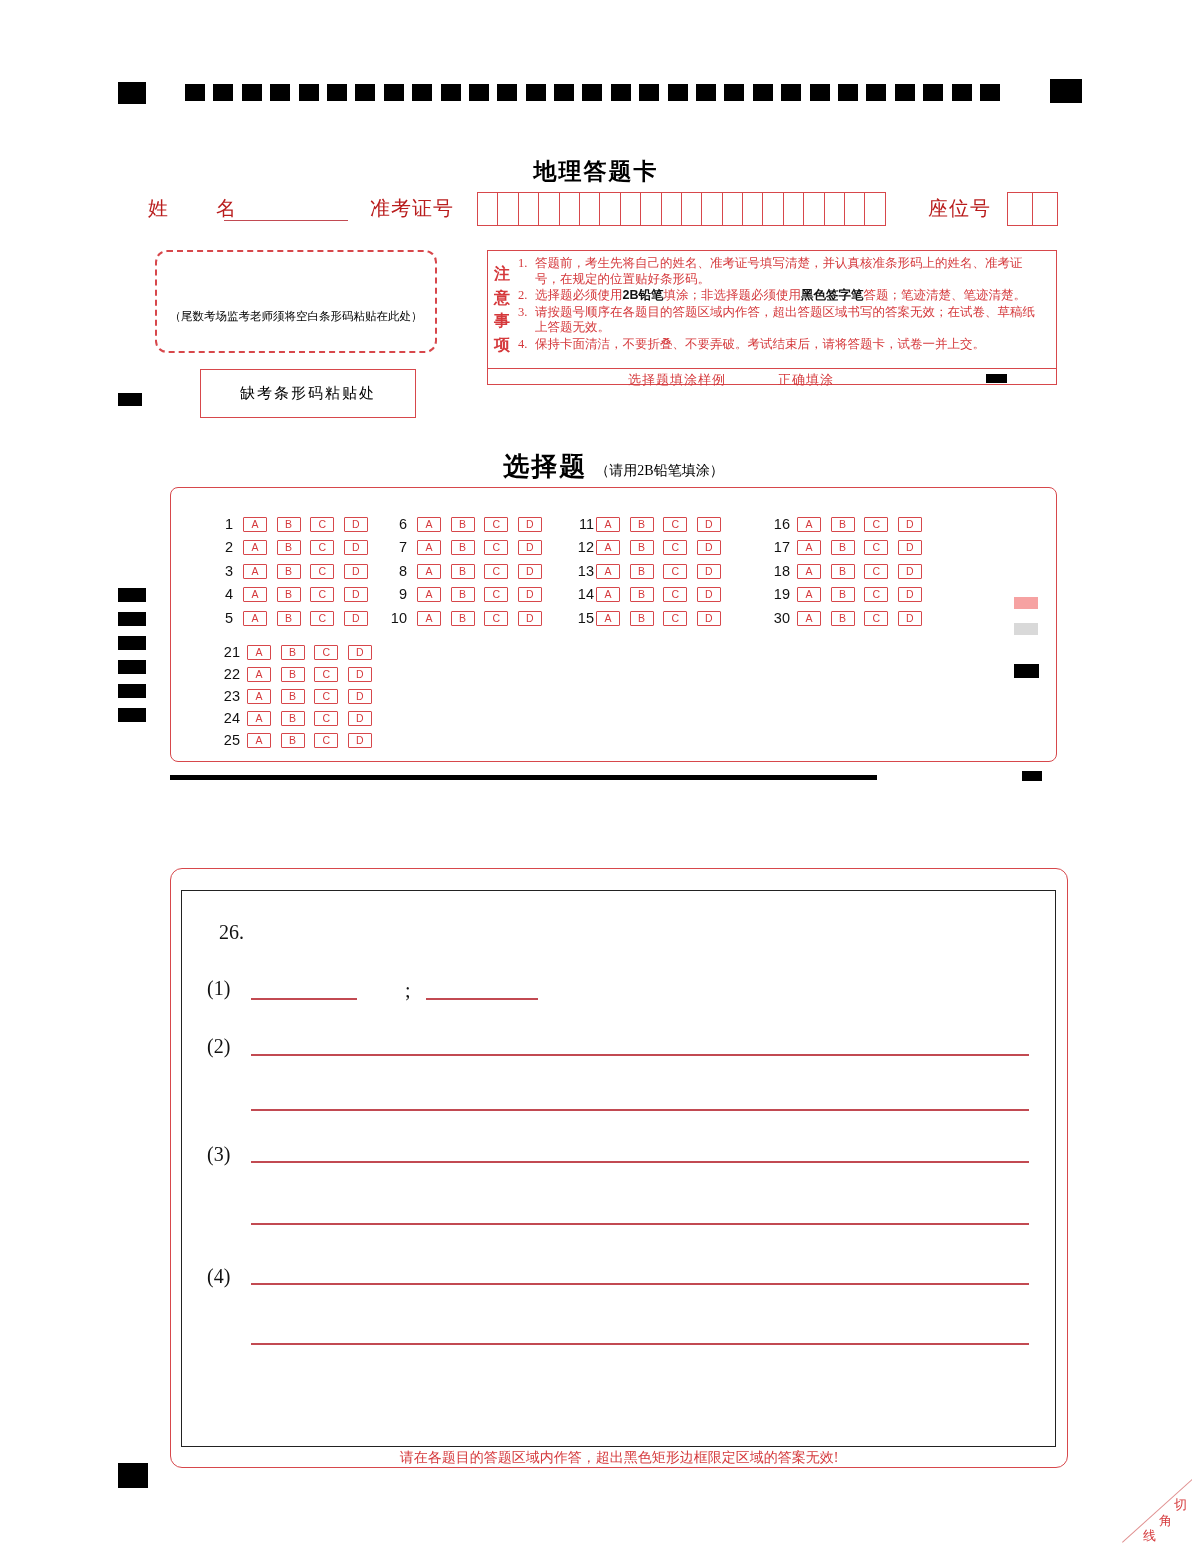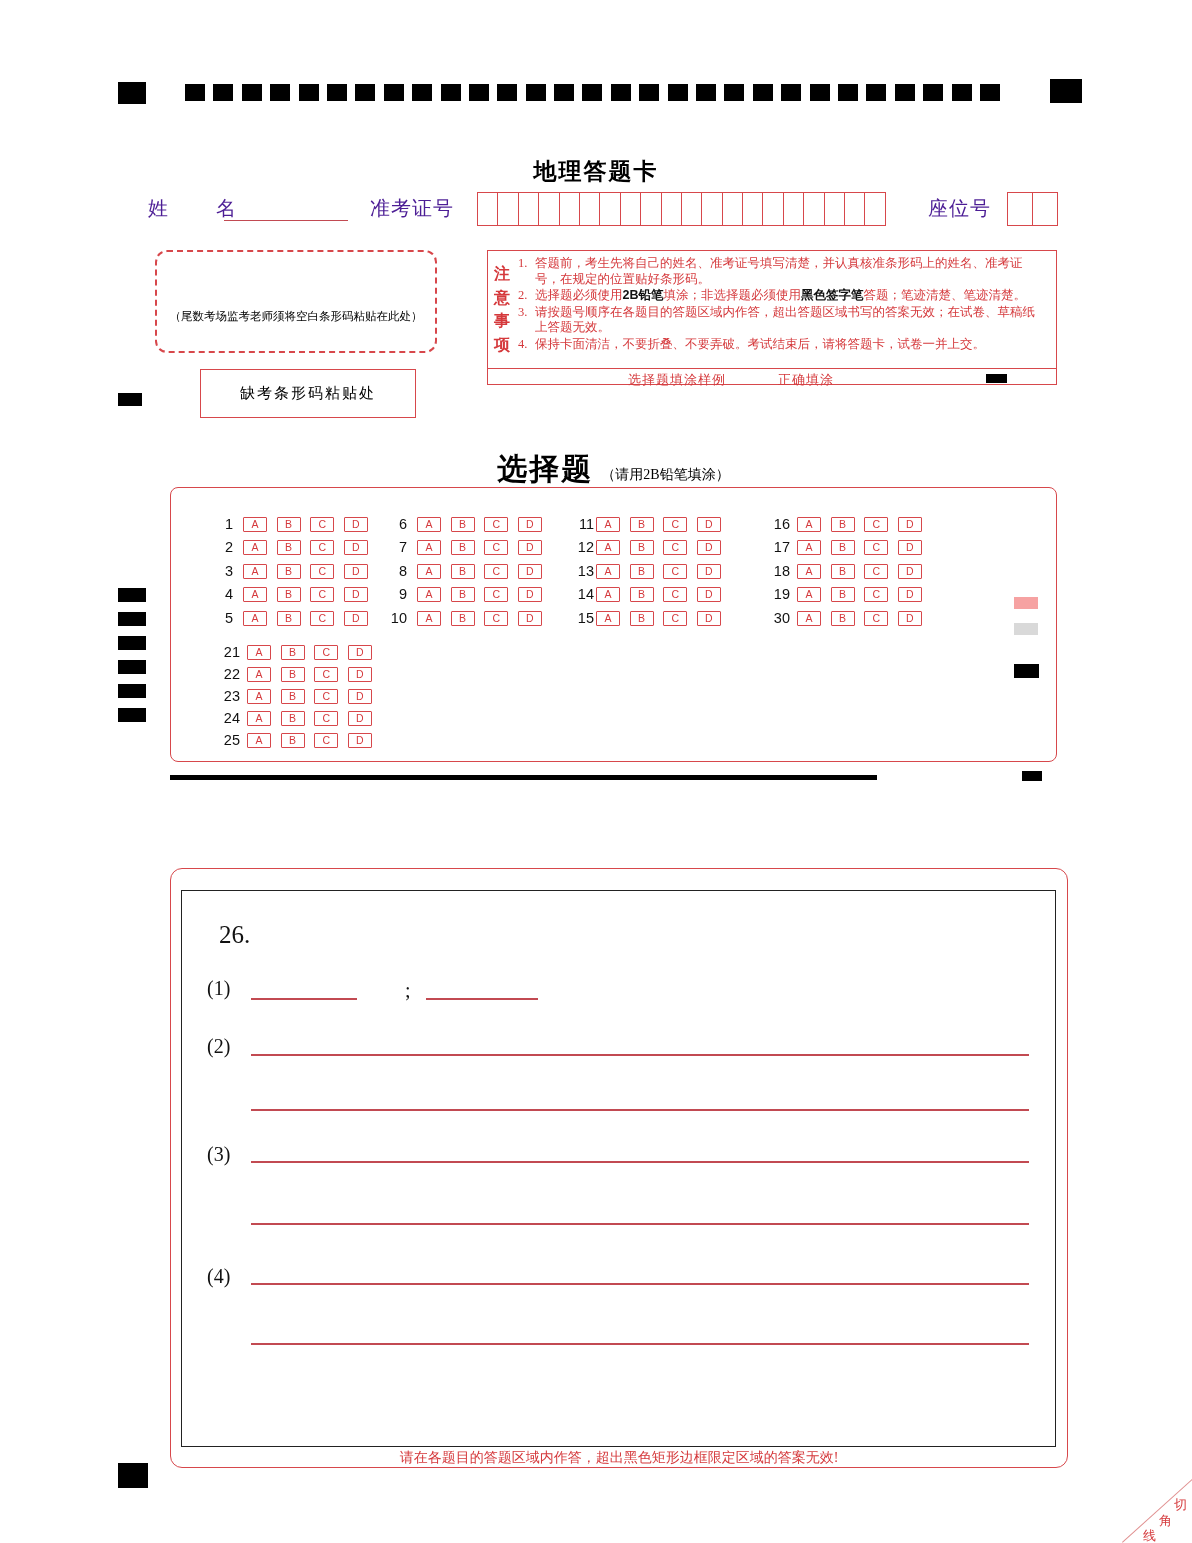--- a/index.html
+++ b/index.html
@@ -20,21 +20,21 @@
   
   .big-sq{position:absolute;background:#000;}
   .small-mark{display:inline-block;width:20px;height:17px;background:#000;margin-right:8.4px;}
   .side-mark{position:absolute;width:28px;height:14px;background:#000;}
   
   .main-title{left:0;top:112px;width:100%;text-align:center;font-family:"Liberation Sans",sans-serif;
     font-weight:bold;font-size:27px;color:var(--red-title);letter-spacing:1px;}
   .sub-title{left:0;top:156px;width:100%;text-align:center;font-family:"Liberation Sans",sans-serif;
     font-weight:bold;font-size:23px;color:#000;letter-spacing:2px;}
   
-  .fld-label{font-size:20px;color:#4c1d95;letter-spacing:1px;}
+  .fld-label{font-size:20px;color:#b91c1c;letter-spacing:1px;}
   .name-line{height:0;border-bottom:1.5px solid var(--red-line);}
   .boxrow{display:flex;}
   .exam-cell{box-sizing:border-box;width:21.4px;height:34px;border:1px solid var(--red-frame);margin-right:-1px;background:#fff;}
   .seat-cell{box-sizing:border-box;width:26px;height:34px;border:1.5px solid var(--red-frame);margin-right:-1.5px;background:#fff;}
   
   .paste-box{left:155px;top:250px;width:282px;height:103px;border:2px dashed var(--red-frame);border-radius:12px;box-sizing:border-box;}
   .paste-title{left:0;top:24px;width:100%;text-align:center;font-size:20px;color:#000;letter-spacing:9px;}
   .paste-note{left:0;top:57px;width:100%;text-align:center;font-size:11.5px;color:#000;}
   .absent-box{left:200px;top:369px;width:216px;height:49px;border:1.5px solid var(--red-frame);box-sizing:border-box;
     display:flex;align-items:center;justify-content:center;font-size:15px;color:#000;letter-spacing:2px;}
@@ -44,35 +44,35 @@
     font-weight:bold;font-size:16px;line-height:23.5px;color:var(--red-text);text-align:center;}
   .notice-items{position:absolute;left:30px;top:5px;width:528px;}
   .notice-item{position:relative;padding-left:17px;font-size:12.5px;line-height:15.6px;color:var(--red-text);margin-bottom:1px;}
   .notice-item .num{position:absolute;left:0;top:0;}
   .seg-black{color:#111;font-weight:bold;font-family:"Liberation Sans",sans-serif;}
   .notice-divider{position:absolute;left:0;top:117px;width:100%;height:0;border-top:1.5px solid var(--red-frame);}
   .sample-row-label{position:absolute;top:120px;font-size:13px;color:var(--red-text);letter-spacing:1px;}
   .sample-rect{position:absolute;left:498px;top:123px;width:21px;height:9px;background:#000;}
   
   .sec-heading{width:100%;text-align:center;color:#000;}
-  .sec-heading .big{font-family:"Liberation Sans",sans-serif;font-weight:bold;font-size:30px;letter-spacing:2px;}
+  .sec-heading .big{font-family:"Liberation Sans",sans-serif;font-weight:bold;font-size:26px;letter-spacing:2px;}
   .sec-heading .small{font-size:14px;margin-left:8px;}
   .choice-box{left:170px;top:487px;width:887px;height:275px;border:1.5px solid var(--red-frame);border-radius:8px;box-sizing:border-box;}
   .qnum{position:absolute;width:30px;text-align:right;font-family:"Liberation Sans",sans-serif;font-size:14.5px;color:#111;line-height:15px;}
   .bubble{position:absolute;box-sizing:border-box;width:24px;height:15px;border:1.5px solid var(--red-frame);border-radius:1px;
     font-family:"Liberation Sans",sans-serif;font-size:10.5px;line-height:12px;text-align:center;color:var(--red-text);background:#fff;}
   .pink-rect{left:1014px;top:597px;width:24px;height:12px;background:var(--pink-mark);}
   .gray-rect{left:1014px;top:623px;width:24px;height:12px;background:var(--gray-mark);}
   .black-rect-r{left:1014px;top:664px;width:25px;height:14px;background:#000;}
   .thick-line{left:170px;top:775px;width:707px;height:5px;background:#000;}
   .thick-line-mark{left:1022px;top:771px;width:20px;height:10px;background:#000;}
   
   .essay-box{left:170px;top:868px;width:898px;height:600px;border:1.5px solid var(--red-frame);border-radius:12px;box-sizing:border-box;}
   .essay-inner{left:181px;top:890px;width:875px;height:557px;border:1.5px solid #222;box-sizing:border-box;}
-  .q-number{position:absolute;left:37px;top:30px;font-size:25px;}
+  .q-number{position:absolute;left:37px;top:30px;font-size:20px;}
   .part-label{position:absolute;left:25px;font-size:20px;}
   .ans-line{position:absolute;height:0;border-top:2px solid var(--red-line);}
   .semi{position:absolute;left:223px;top:88px;font-size:20px;}
   .essay-footer{left:170px;top:1449px;width:898px;text-align:center;font-size:14px;color:var(--red-text);}
   
   .cut-line{left:1122px;top:1542px;width:96px;height:0;border-top:1.5px solid #e09090;transform:rotate(-42deg);transform-origin:0 0;}
   .cut-char{position:absolute;font-size:13px;color:var(--red-text);}
 </style>
 </head>
 <body>

